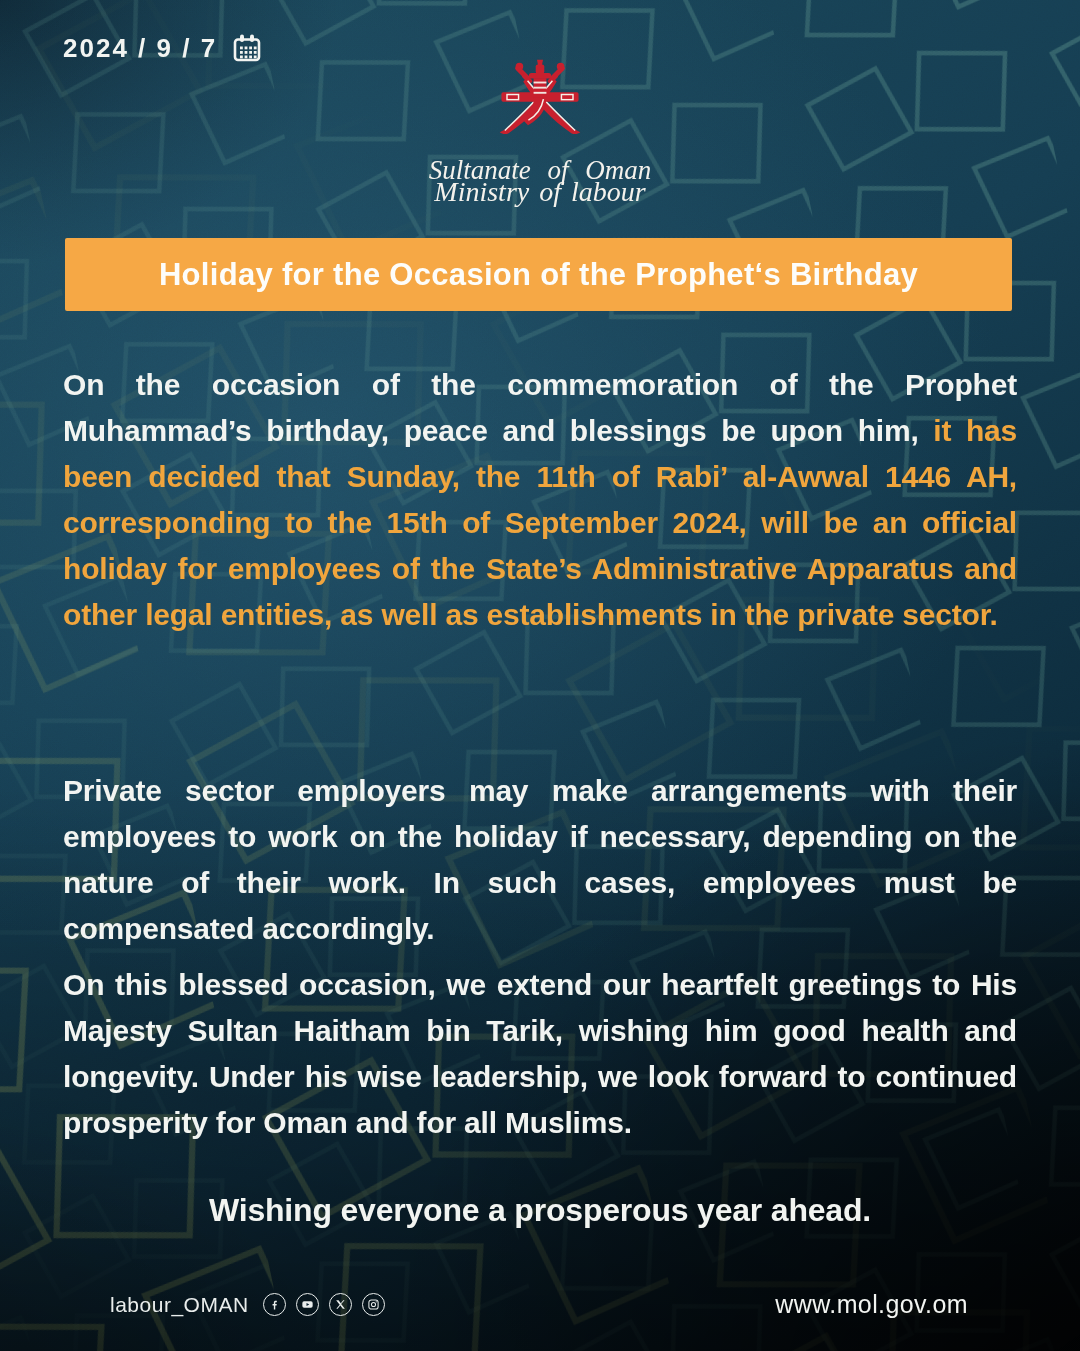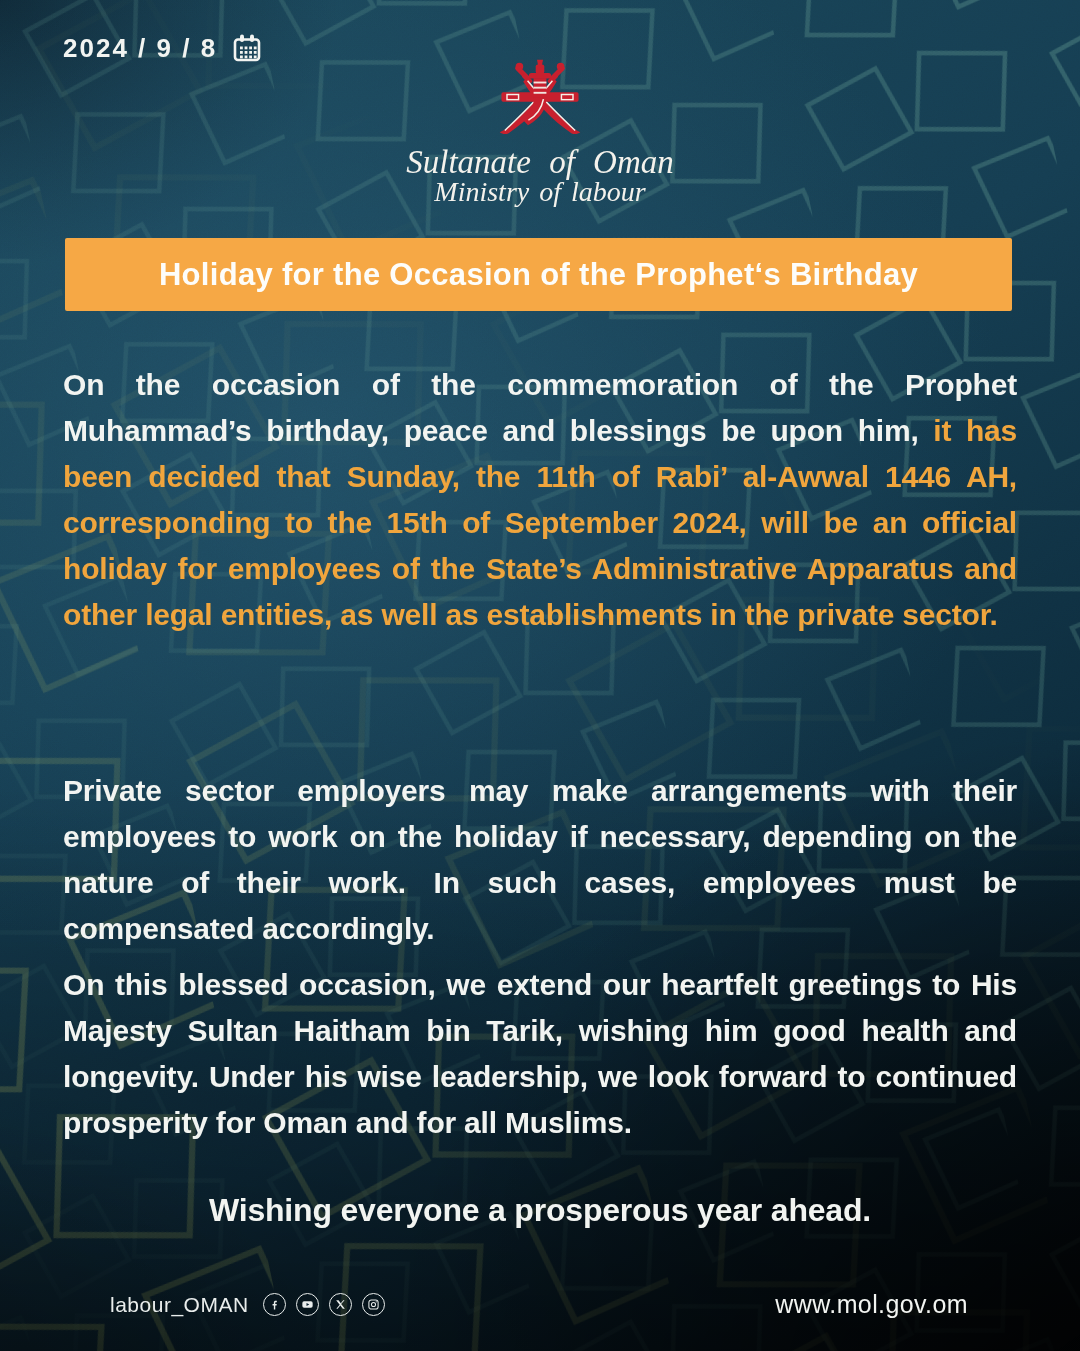--- a/index.html
+++ b/index.html
@@ -30,21 +30,21 @@
     display:flex;align-items:center;gap:14px;
     color:#f2f4f1;font-size:26px;font-weight:700;letter-spacing:2px;
   }
   .cal-icon{width:32px;height:32px;flex:0 0 auto;}
 
   .emblem-wrap{position:absolute;top:58px;left:50%;transform:translateX(-50%);width:112px;height:96px;}
   .emblem-wrap svg{width:100%;height:100%;display:block;}
 
   .org-line{position:absolute;left:0;width:100%;text-align:center;color:#f4f2ec;
     font-family:"Liberation Serif", serif;font-style:italic;}
-  .org-line1{top:144px;font-size:33px;word-spacing:10px;}
+  .org-line1{top:155px;font-size:27px;word-spacing:10px;}
   .org-line2{top:176px;font-size:28px;word-spacing:3px;}
 
   .banner{
     position:absolute;top:238px;left:65px;right:68px;height:73px;
     background:#f6a845;border-radius:2px;
     display:flex;align-items:center;justify-content:center;
   }
   .banner span{color:#fdfdfa;font-size:31px;font-weight:700;letter-spacing:.3px;}
 
   .para{
@@ -125,21 +125,21 @@
     <filter id="nf">
         <feTurbulence type="fractalNoise" baseFrequency="0.8" numOctaves="2" stitchTiles="stitch"></feTurbulence>
       <feColorMatrix type="matrix" values="0 0 0 0 1  0 0 0 0 1  0 0 0 0 1  0 0 0 0.06 0"></feColorMatrix>
       </filter>
     <rect width="1080" height="1351" filter="url(#nf)"></rect>
   </svg>
 
   <div class="content">
 
     <div class="date-row">
-      <span>2024 / 9 / 8</span>
+      <span>2024 / 9 / 7</span>
       <svg class="cal-icon" viewBox="0 0 32 32" aria-hidden="true">
         <rect x="4" y="7.5" width="24" height="20.5" rx="3" fill="none" stroke="#f2f4f1" stroke-width="2.6"></rect>
         <rect x="9" y="2.5" width="4" height="7.5" rx="2" fill="#f2f4f1"></rect>
         <rect x="19" y="2.5" width="4" height="7.5" rx="2" fill="#f2f4f1"></rect>
         <g fill="#f2f4f1">
           <rect x="9" y="14.5" width="2.8" height="2.8"></rect>
             <rect x="13.6" y="14.5" width="2.8" height="2.8"></rect>
             <rect x="18.2" y="14.5" width="2.8" height="2.8"></rect>
             <rect x="22.8" y="14.5" width="2.8" height="2.8"></rect>
           <rect x="9" y="19" width="2.8" height="2.8"></rect>

